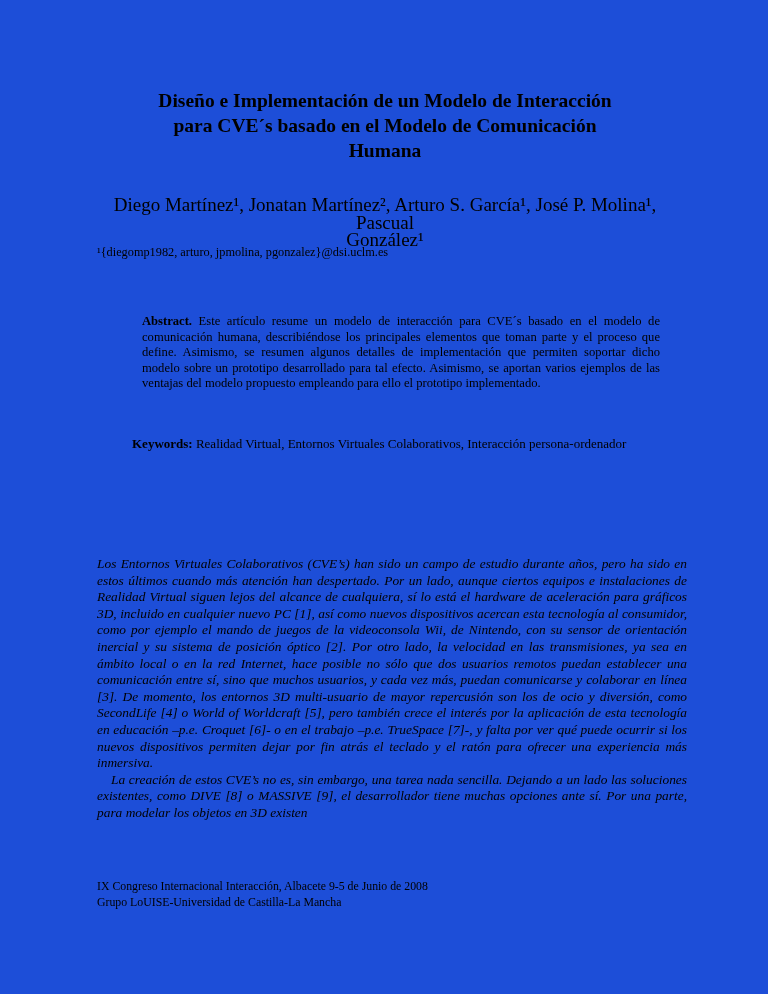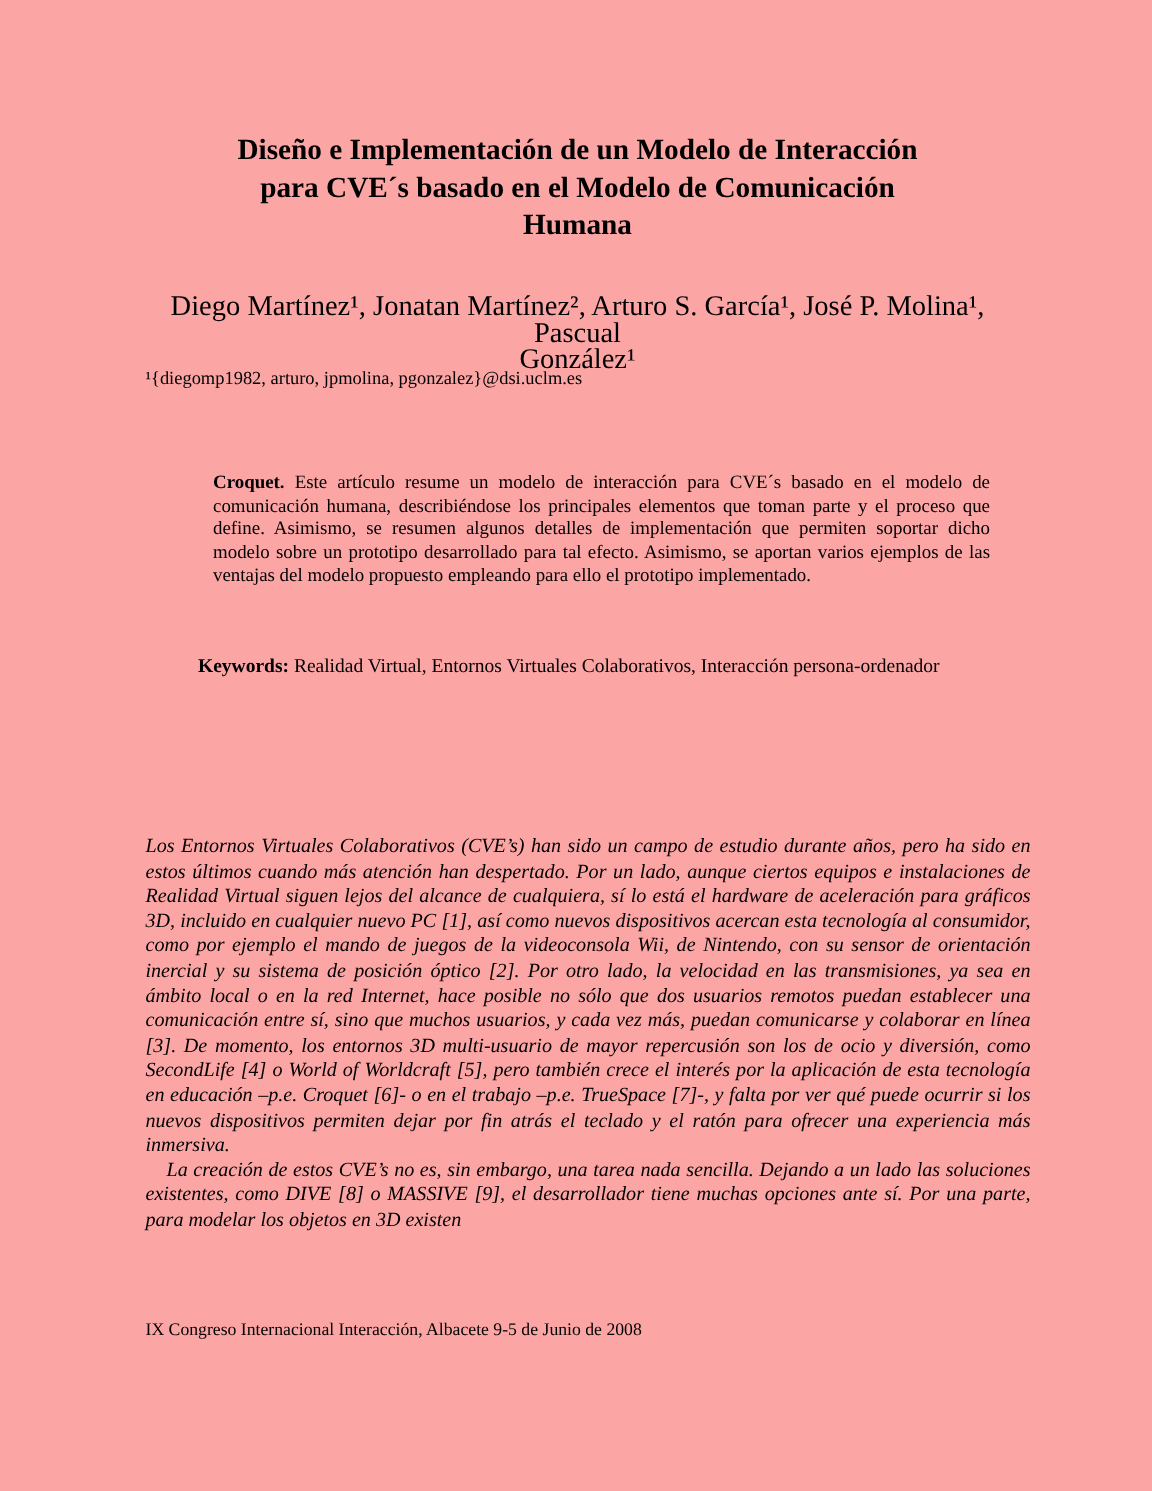--- a/index.html
+++ b/index.html
@@ -4,21 +4,21 @@
 <style>
   html, body {
     margin: 0;
     padding: 0;
     background: #ffffff;
   }
   .page {
     position: relative;
     width: 768px;
     height: 994px;
-    background: #fca5a5;
+    background: #1d4ed8;
     color: #000000;
     font-family: "Liberation Serif", "DejaVu Serif", serif;
     overflow: hidden;
   }
   .paper-title {
     position: absolute;
     top: 88px;
     left: 97px;
     width: 576px;
     margin: 0;
@@ -109,32 +109,33 @@
 Humana</h1>
 
   <div class="authors">Diego Martínez¹,  Jonatan Martínez², Arturo S. García¹, José P. Molina¹, Pascual
 González¹</div>
 
   <div class="emails">
     <div>¹{diegomp1982, arturo, jpmolina, pgonzalez}@dsi.uclm.es</div>
   </div>
 
   <div class="abstract-block">
-    <span class="bold">Croquet.</span>
+    <span class="bold">Abstract.</span>
     <span>Este artículo resume un modelo de interacción para CVE´s basado en el modelo de comunicación humana, describiéndose los principales elementos que toman parte y el proceso que define. Asimismo, se resumen algunos detalles de implementación que permiten soportar dicho modelo sobre un prototipo desarrollado para tal efecto. Asimismo, se aportan varios ejemplos de las ventajas del modelo propuesto empleando para ello el prototipo implementado.</span>
   </div>
 
   <div class="keywords-block">
     <span class="bold">Keywords:</span>
     <span>Realidad Virtual, Entornos Virtuales Colaborativos, Interacción persona-ordenador</span>
   </div>
 
 
   <div class="body-text">
     <p>Los Entornos Virtuales Colaborativos (CVE’s) han sido un campo de estudio durante años, pero ha sido en estos últimos cuando más atención han despertado. Por un lado, aunque ciertos equipos e instalaciones de Realidad Virtual siguen lejos del alcance de cualquiera, sí lo está el hardware de aceleración para gráficos 3D, incluido en cualquier nuevo PC [1], así como nuevos dispositivos acercan esta tecnología al consumidor, como por ejemplo el mando de juegos de la videoconsola Wii, de Nintendo, con su sensor de orientación inercial y su sistema de posición óptico [2]. Por otro lado, la velocidad en las transmisiones, ya sea en ámbito local o en la red Internet, hace posible no sólo que dos usuarios remotos puedan establecer una comunicación entre sí, sino que muchos usuarios, y cada vez más, puedan comunicarse y colaborar en línea [3]. De momento, los entornos 3D multi-usuario de mayor repercusión son los de ocio y diversión, como SecondLife [4] o World of Worldcraft [5], pero también crece el interés por la aplicación de esta tecnología en educación –p.e. Croquet [6]- o en el trabajo –p.e. TrueSpace [7]-, y falta por ver qué puede ocurrir si los nuevos dispositivos permiten dejar por fin atrás el teclado y el ratón para ofrecer una experiencia más inmersiva.</p>
     <p class="indented">La creación de estos CVE’s no es, sin embargo, una tarea nada sencilla. Dejando a un lado las soluciones existentes, como DIVE [8] o MASSIVE [9], el desarrollador tiene muchas opciones ante sí. Por una parte, para modelar los objetos en 3D existen</p>
   </div>
 
   <div class="page-footer">
     <div>IX Congreso Internacional Interacción, Albacete 9-5 de Junio de 2008</div>
+    <div>Grupo LoUISE-Universidad de Castilla-La Mancha</div>
   </div>
 
 </div>
 
 </body></html>

